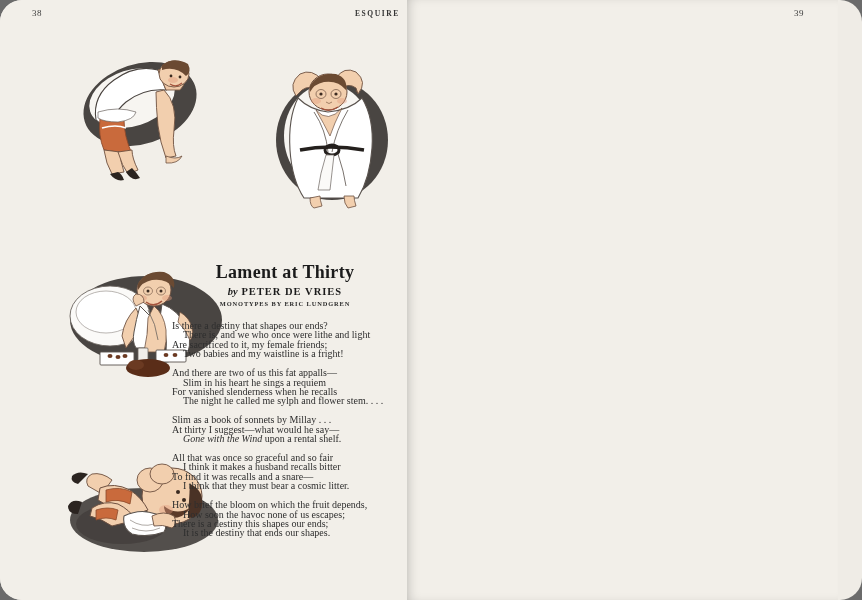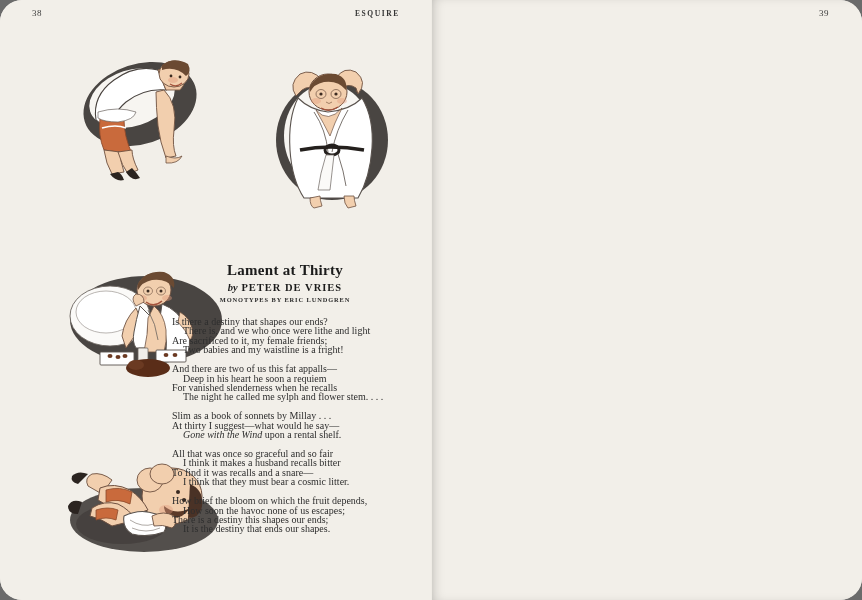--- a/index.html
+++ b/index.html
@@ -16,21 +16,21 @@
     font-family: "Liberation Serif", serif;
     border-radius: 22px;
   }
   .page {
     position: absolute;
     top: 0;
     height: 600px;
     background: #f2efe9;
   }
   .page-left  { left: 0;   width: 431px; }
-  .page-right { left: 432px; width: 431px;
+  .page-right { left: 407px; width: 431px;
                 box-shadow: inset 6px 0 14px -8px rgba(0,0,0,0.35); }
 
   
   .folio {
     position: absolute;
     top: 8px;
     font-family: "Liberation Serif", serif;
     font-size: 9px;
     color: #3a3a3a;
     letter-spacing: 0.5px;
@@ -54,21 +54,21 @@
 
   
   .poem-block {
     position: absolute;
     left: 150px;
     top: 262px;
     width: 270px;
     text-align: center;
   }
   .poem-title {
-    font-size: 15px;
+    font-size: 18px;
     font-weight: bold;
     letter-spacing: 0.3px;
     color: #1b1b1b;
     margin: 0 0 3px 0;
   }
   .poem-byline {
     font-size: 10.5px;
     font-weight: bold;
     letter-spacing: 1px;
     color: #1b1b1b;
@@ -232,21 +232,21 @@
       <div class="poem-credit">MONOTYPES BY ERIC LUNDGREN</div>
       <div class="poem-body" id="poem-body">
           <div class="stanza">
             <div>Is there a destiny that shapes our ends?</div>
             <div class="ind">There is, and we who once were lithe and light</div>
             <div>Are sacrificed to it, my female friends;</div>
             <div class="ind">Two babies and my waistline is a fright!</div>
           </div>
           <div class="stanza">
             <div>And there are two of us this fat appalls—</div>
-            <div class="ind">Deep in his heart he soon a requiem</div>
+            <div class="ind">Slim in his heart he sings a requiem</div>
             <div>For vanished slenderness when he recalls</div>
             <div class="ind">The night he called me sylph and flower stem. . . .</div>
           </div>
           <div class="stanza">
             <div>Slim as a book of sonnets by Millay . . .</div>
             <div>At thirty I suggest—what would he say—</div>
             <div class="ind"><i>Gone with the Wind</i> upon a rental shelf.</div>
           </div>
           <div class="stanza">
             <div>All that was once so graceful and so fair</div>

